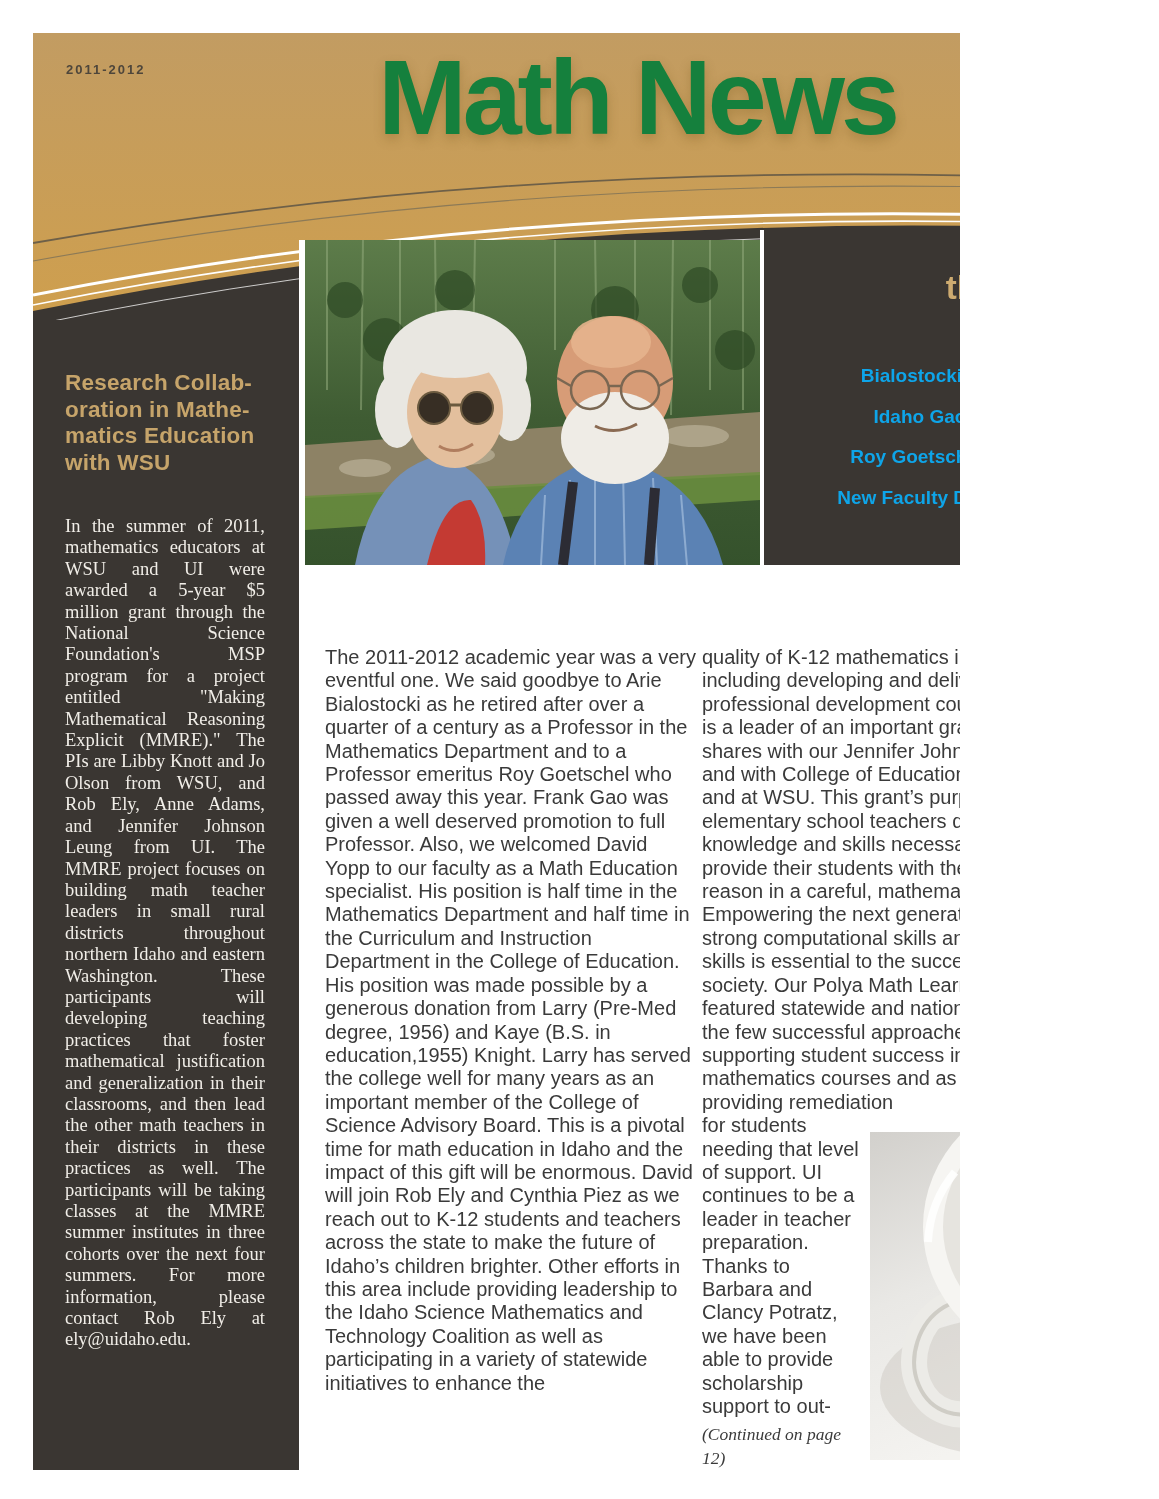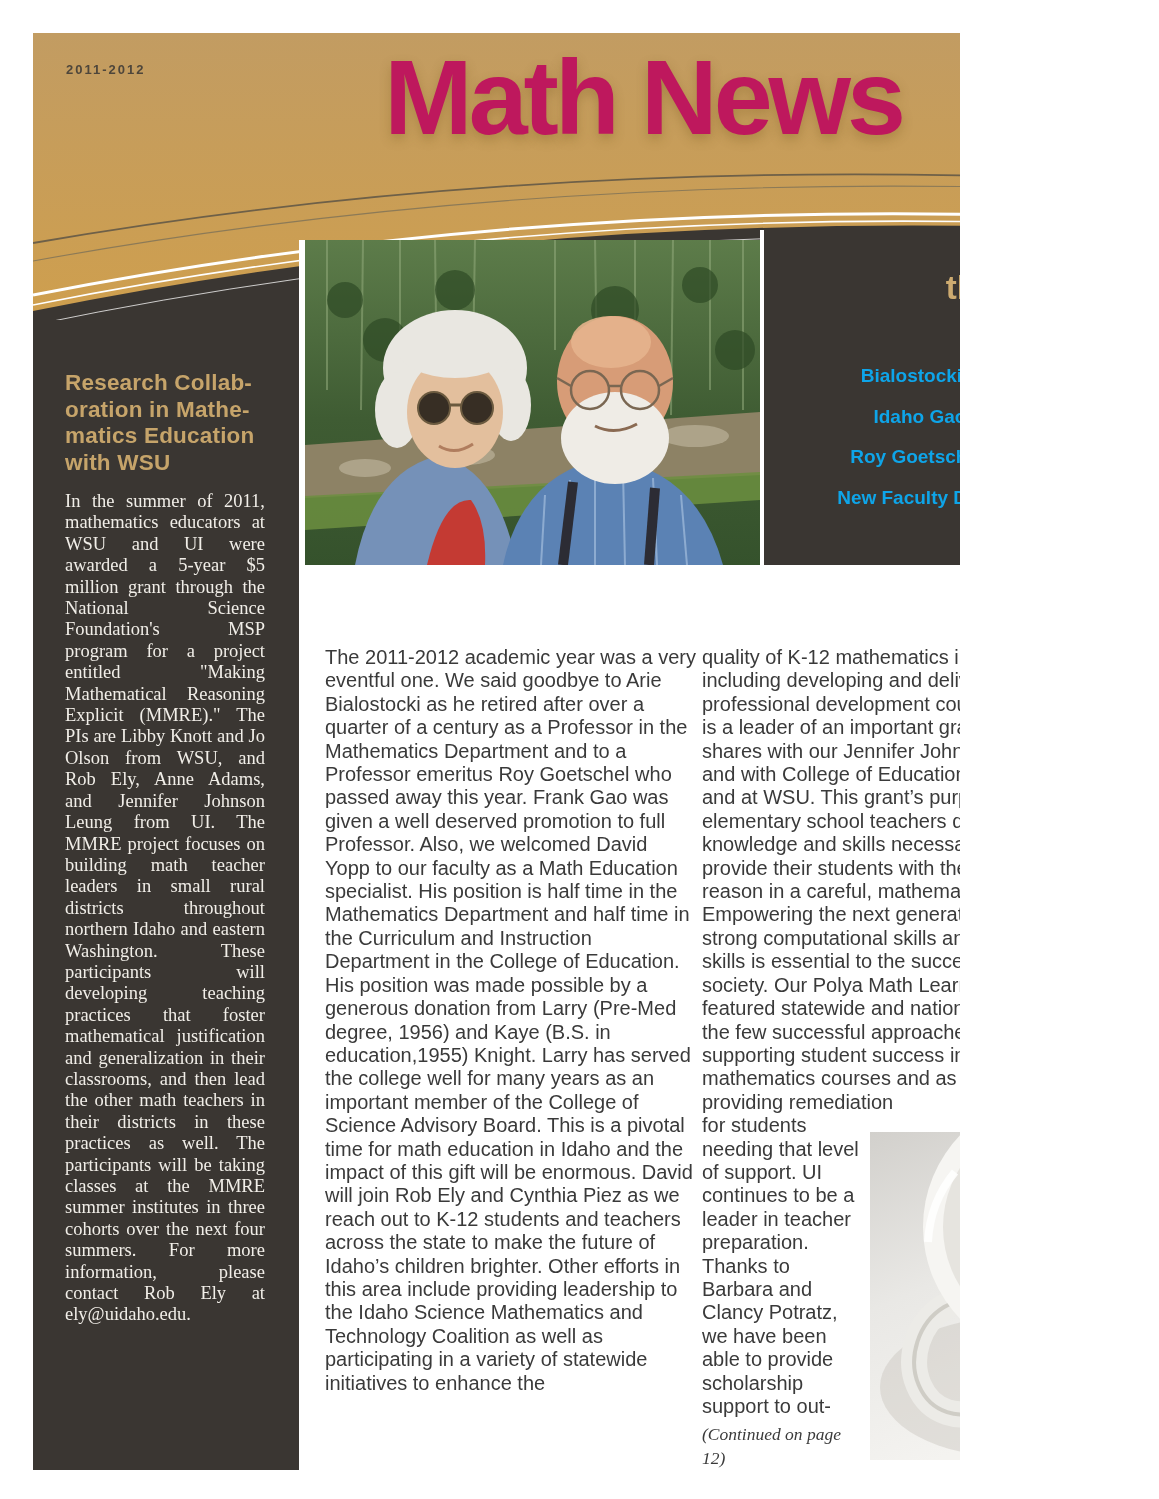--- a/index.html
+++ b/index.html
@@ -7,35 +7,35 @@
   .page {
     position:relative; width:960px; height:1499px; background:#ffffff;
     overflow:hidden; font-family:"Liberation Sans", sans-serif;
   }
   .header-svg { position:absolute; left:33px; top:33px; width:1089px; height:532px; display:block; }
   .issue-year {
     position:absolute; left:66px; top:62px;
     font-size:13px; font-weight:bold; letter-spacing:2px; color:#4e463b;
   }
   .masthead {
-    position:absolute; right:58px; top:44px;
-    font-size:106px; font-weight:bold; color:#be185d; letter-spacing:-4px; line-height:1;
+    position:absolute; right:64px; top:44px;
+    font-size:106px; font-weight:bold; color:#15803d; letter-spacing:-4px; line-height:1;
     text-shadow:0 5px 12px rgba(110,80,20,0.30);
     white-space:nowrap;
   }
   .sidebar {
     position:absolute; left:33px; top:320px; width:266px; height:1150px;
     background:#3a3632; padding:50px 34px 0 32px;
   }
   .sidebar-heading {
     color:#c6a46a; font-weight:bold; font-size:22.5px; line-height:26.5px;
     white-space:pre-line; letter-spacing:0.2px;
   }
   .sidebar-body {
-    margin-top:15px; font-family:"Liberation Serif", serif;
+    margin-top:40px; font-family:"Liberation Serif", serif;
     color:#f1eee8; font-size:18.5px; line-height:21.4px; text-align:justify;
   }
   .couple-photo { position:absolute; left:305px; top:240px; width:455px; height:325px; display:block; }
   .divider-left  { position:absolute; left:299px; top:240px; width:6px; height:325px; background:#ffffff; }
   .divider-right { position:absolute; left:760px; top:230px; width:4px; height:335px; background:#ffffff; }
   .this-issue {
     position:absolute; left:764px; top:230px; width:358px; height:335px;
     background:#3a3632; text-align:right; padding:40px 24px 0 20px;
   }
   .this-issue-heading { color:#cdab70; font-weight:bold; font-size:33px; line-height:1.1; }

